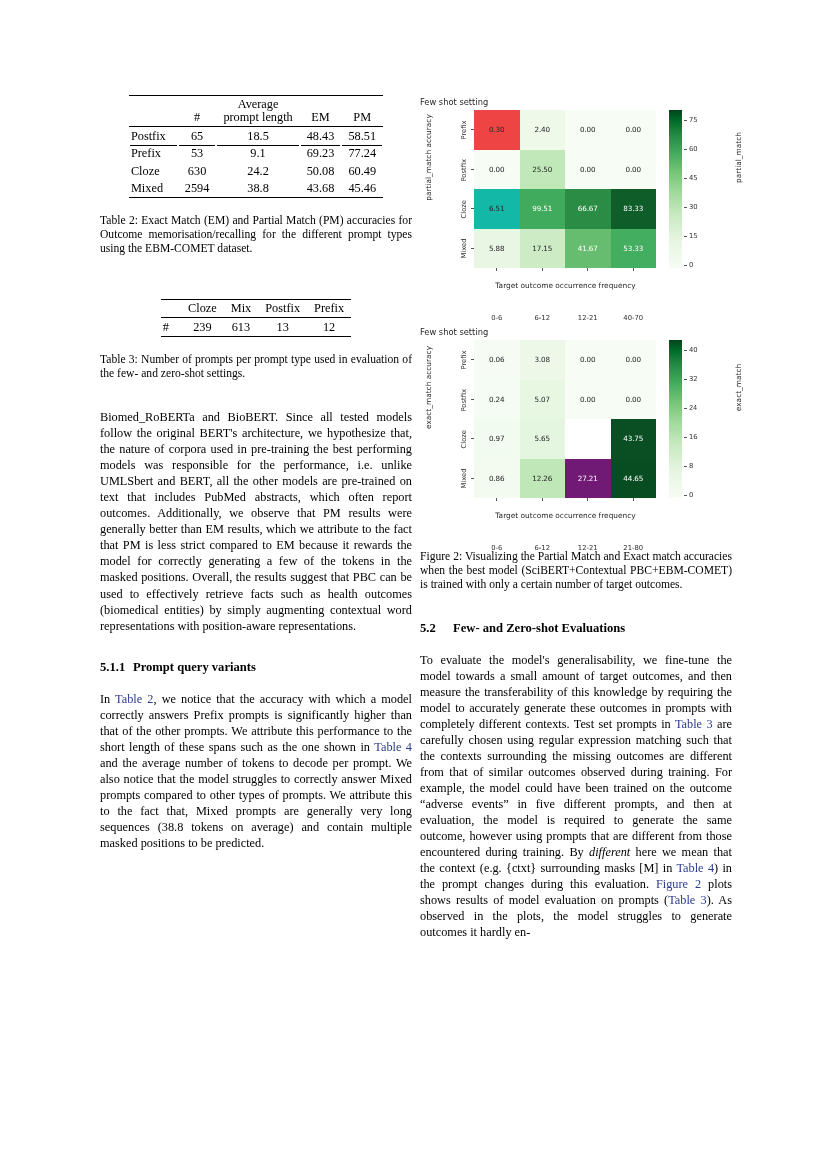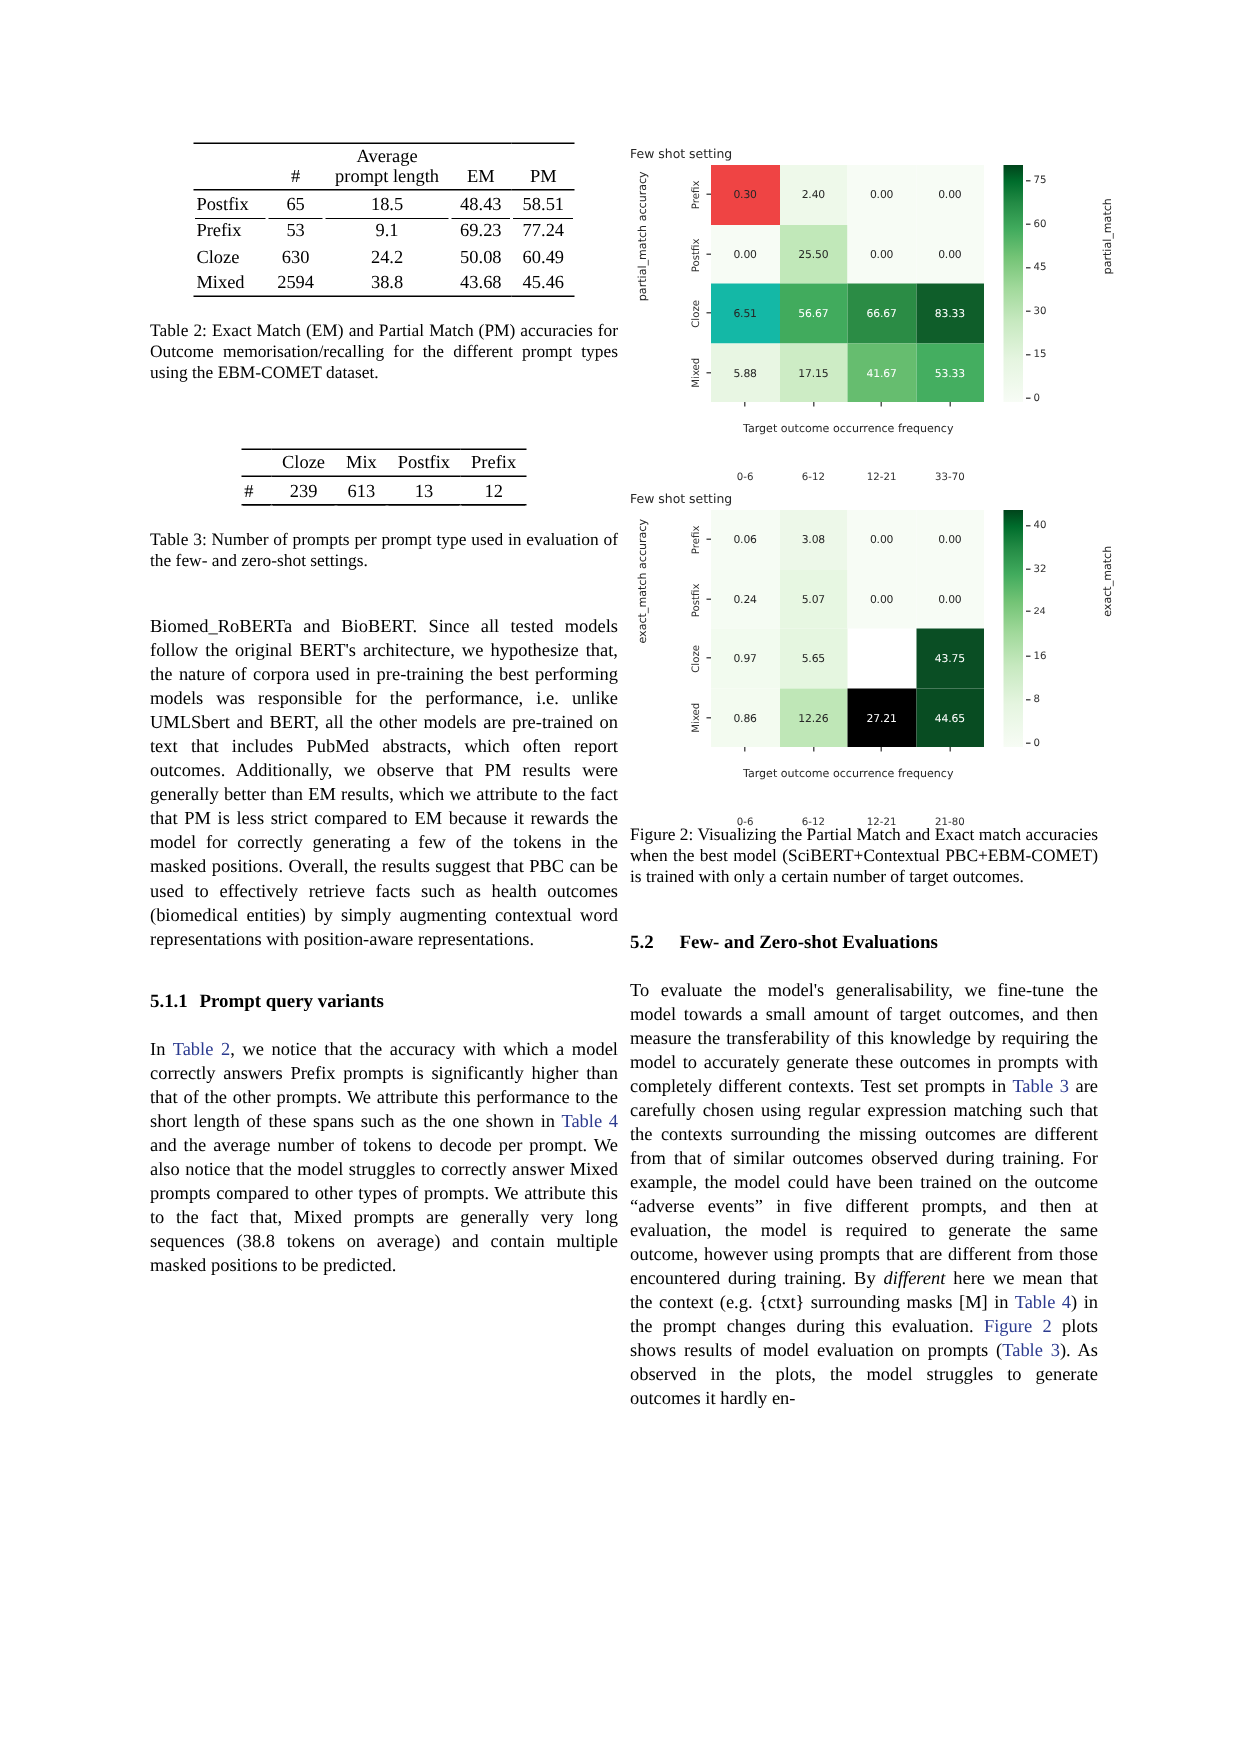--- a/index.html
+++ b/index.html
@@ -336,41 +336,41 @@
           <div class="cell" style="background:#eef9ea;color:#262626">2.40</div>
           <div class="cell" style="background:#f7fcf5;color:#262626">0.00</div>
           <div class="cell" style="background:#f7fcf5;color:#262626">0.00</div>
 
           <div class="cell" style="background:#f7fcf5;color:#262626">0.00</div>
           <div class="cell" style="background:#c1e8b9;color:#262626">25.50</div>
           <div class="cell" style="background:#f7fcf5;color:#262626">0.00</div>
           <div class="cell" style="background:#f7fcf5;color:#262626">0.00</div>
 
           <div class="cell" style="background:#14b8a6;color:#262626">6.51</div>
-          <div class="cell" style="background:#41ab5d;color:#ffffff">56.67</div>
+          <div class="cell" style="background:#41ab5d;color:#ffffff">99.51</div>
           <div class="cell" style="background:#2b8c45;color:#ffffff">66.67</div>
           <div class="cell" style="background:#0f5e2a;color:#ffffff">83.33</div>
 
           <div class="cell" style="background:#e8f6e3;color:#262626">5.88</div>
           <div class="cell" style="background:#cdecc5;color:#262626">17.15</div>
           <div class="cell" style="background:#66bd6f;color:#ffffff">41.67</div>
           <div class="cell" style="background:#44ae60;color:#ffffff">53.33</div>
         </div>
 
         <div class="xtickmarks">
           <span></span>
             <span></span>
             <span></span>
             <span></span>
         </div>
         <div class="xlab">
           <div class="xtick">0-6</div>
           <div class="xtick">6-12</div>
           <div class="xtick">12-21</div>
-          <div class="xtick">33-70</div>
+          <div class="xtick">40-70</div>
         </div>
         <div class="axis-x-title">Target outcome occurrence frequency</div>
 
         <div class="cbar">
           <div class="cbar-grad" style="background:linear-gradient(to top,#f7fcf5 0%,#e5f5e0 18%,#c7e9c0 34%,#a1d99b 48%,#74c476 61%,#41ab5d 73%,#238b45 84%,#006d2c 93%,#00441b 100%);"></div>
         </div>
         <div class="cbar-ticks" style="left:264px;top:15px;">
           <div class="cbar-tick" style="top:6px;"><i></i><span>75</span></div>
           <div class="cbar-tick" style="top:35px;"><i></i><span>60</span></div>
           <div class="cbar-tick" style="top:64px;"><i></i><span>45</span></div>
@@ -410,21 +410,21 @@
           <div class="cell" style="background:#f7fcf5;color:#262626">0.00</div>
           <div class="cell" style="background:#f7fcf5;color:#262626">0.00</div>
 
           <div class="cell" style="background:#f2fbef;color:#262626">0.97</div>
           <div class="cell" style="background:#e5f6e0;color:#262626">5.65</div>
           <div class="cell" style="background:#0d5córt;color:#ffffff">41.76</div>
           <div class="cell" style="background:#0a4e24;color:#ffffff">43.75</div>
 
           <div class="cell" style="background:#f3fbf0;color:#262626">0.86</div>
           <div class="cell" style="background:#bfe7b7;color:#262626">12.26</div>
-          <div class="cell" style="background:#000000;color:#ffffff">27.21</div>
+          <div class="cell" style="background:#701a75;color:#ffffff">27.21</div>
           <div class="cell" style="background:#084c22;color:#ffffff">44.65</div>
         </div>
 
         <div class="xtickmarks">
           <span></span>
             <span></span>
             <span></span>
             <span></span>
         </div>
         <div class="xlab">

